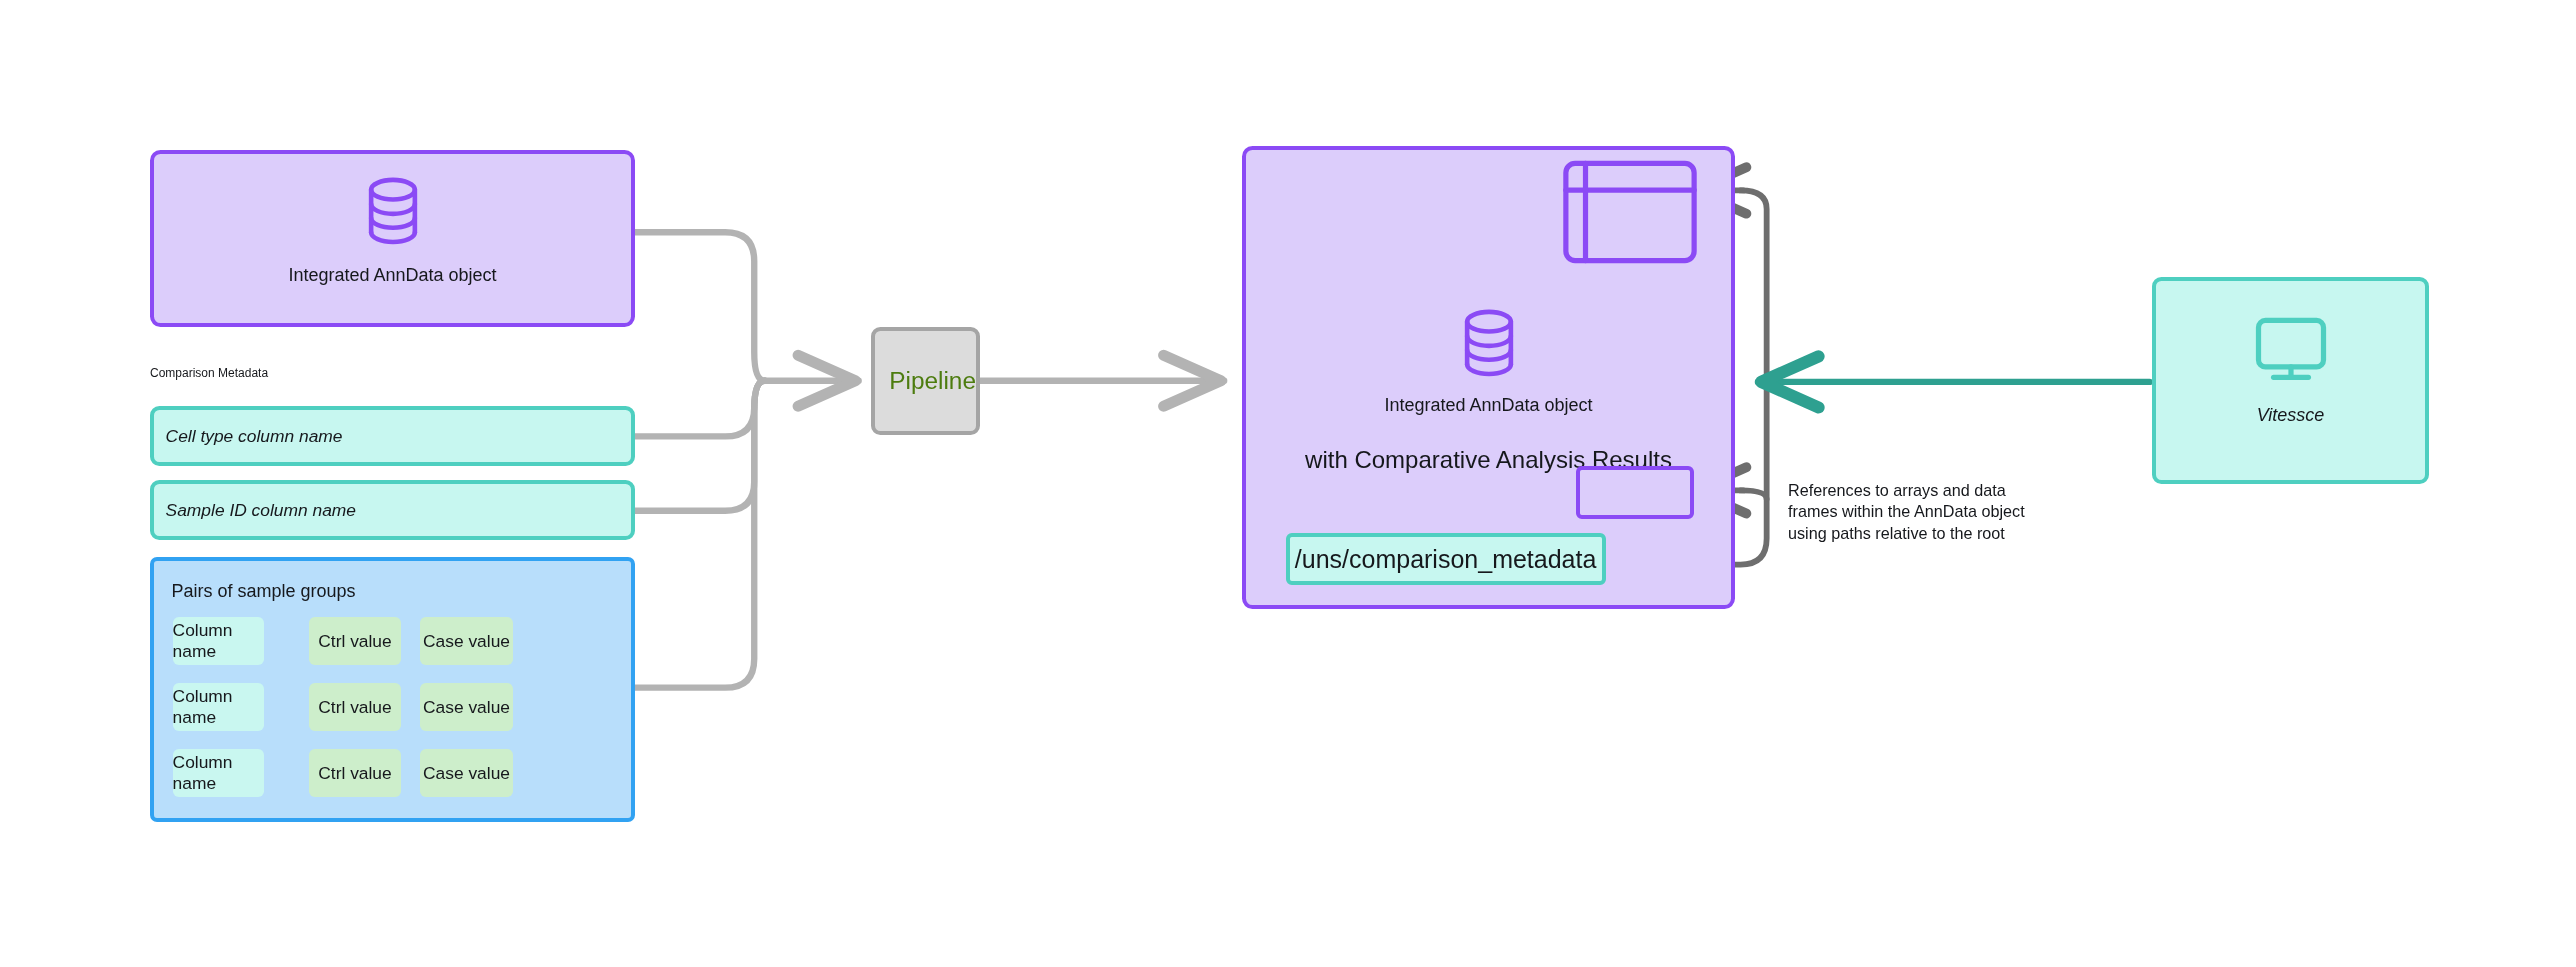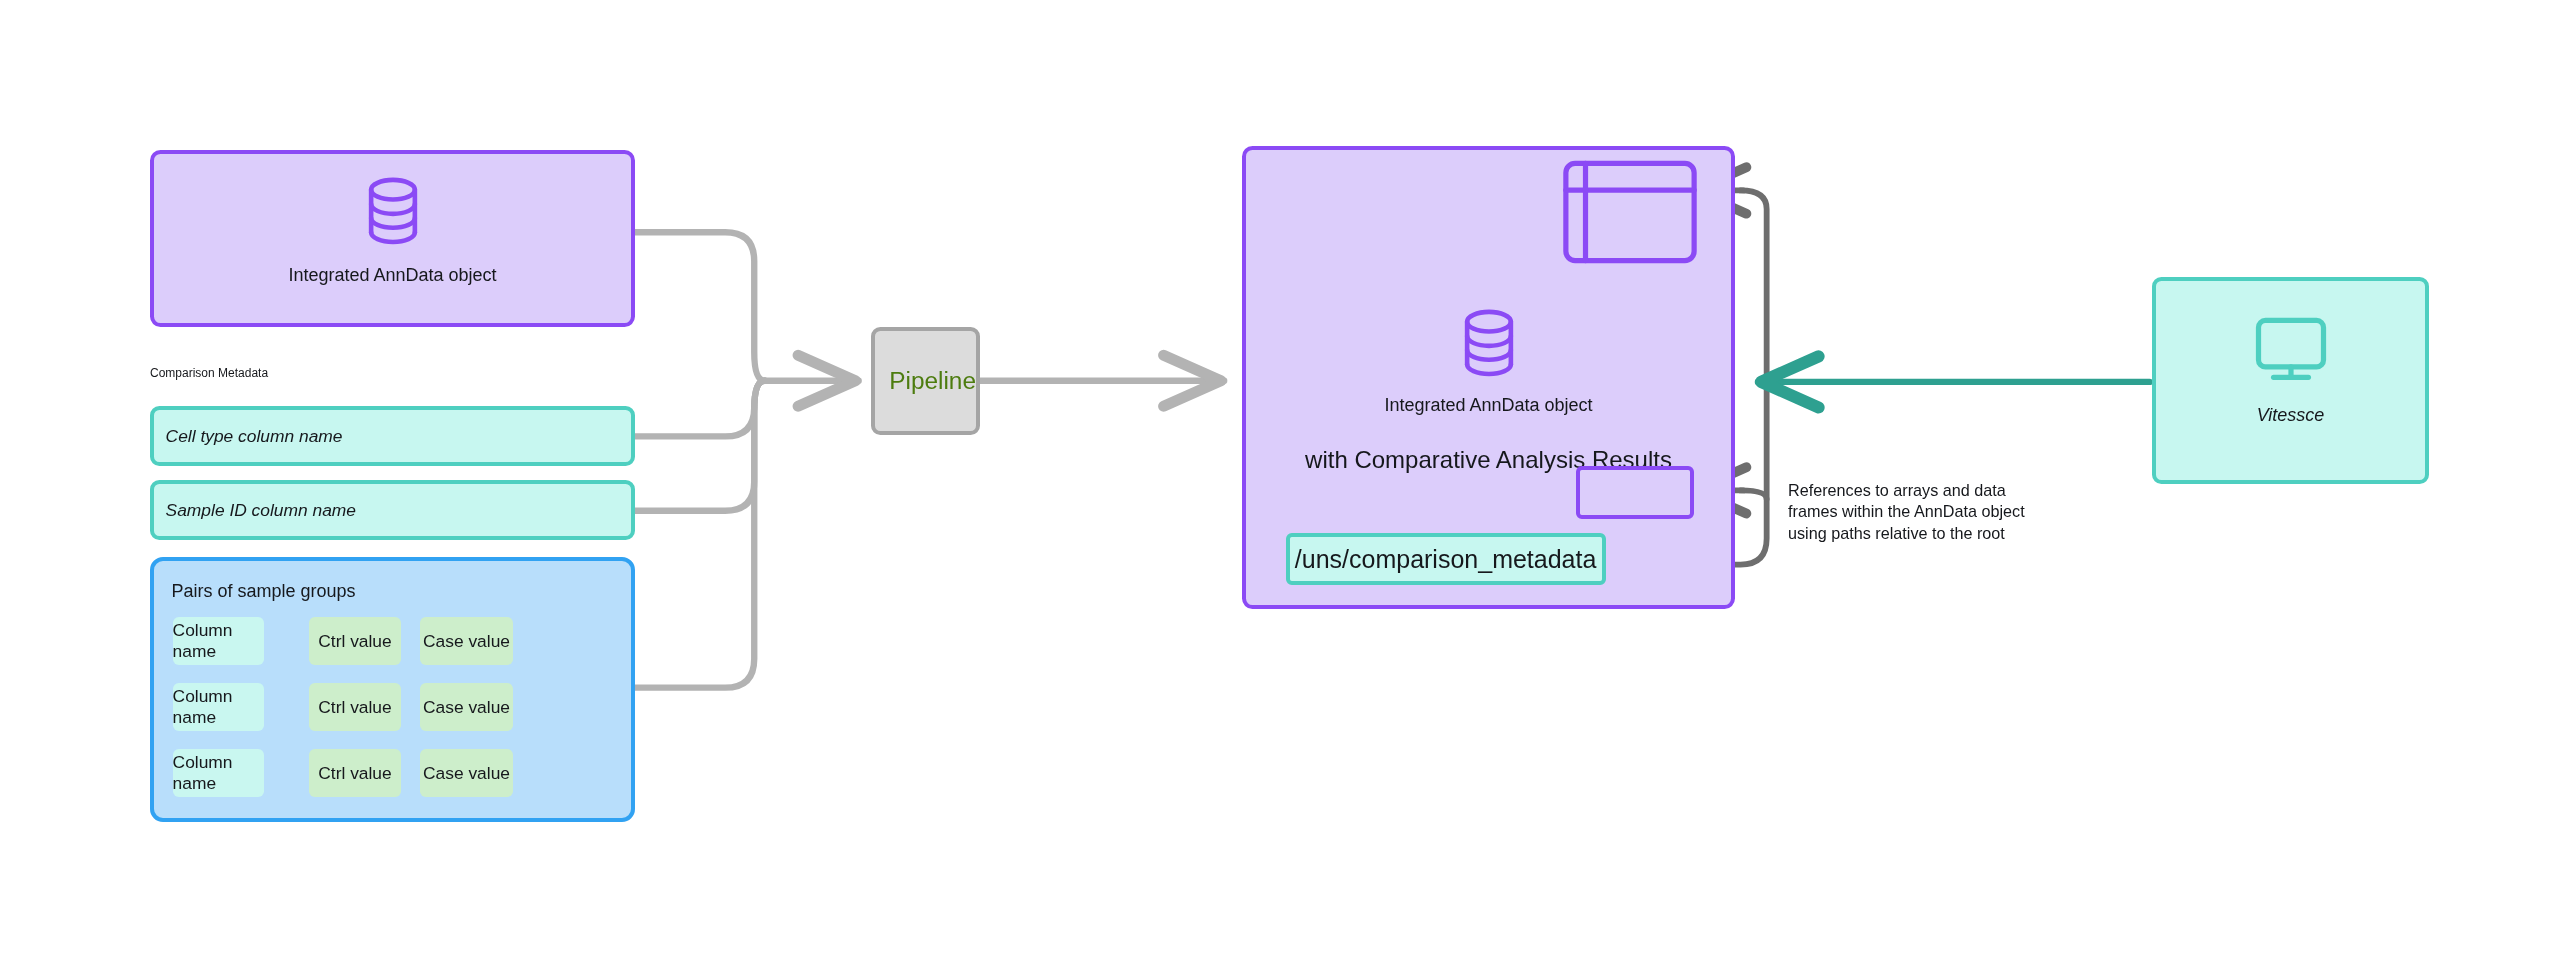--- a/index.html
+++ b/index.html
@@ -30,21 +30,21 @@
   }
   .node-teal{
     background:#C7F7F0;
     border:4.1px solid #4ECFC0;
     border-radius:9.3px;
     font-style:italic;
   }
   .node-blue{
     background:#B8DEFB;
     border:4.1px solid #31A2F2;
-    border-radius:13px;
+    border-radius:7px;
   }
   .node-gray{
     background:#DCDCDC;
     border:4.1px solid #A5A5A5;
     border-radius:9.3px;
   }
 
   
   .lbl{
     position:absolute;

